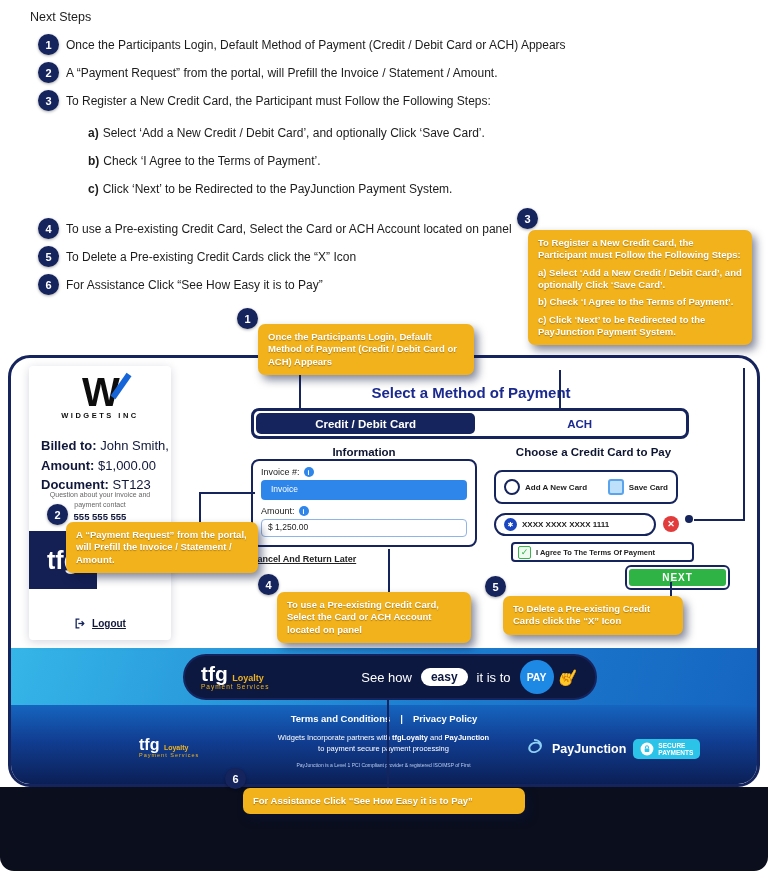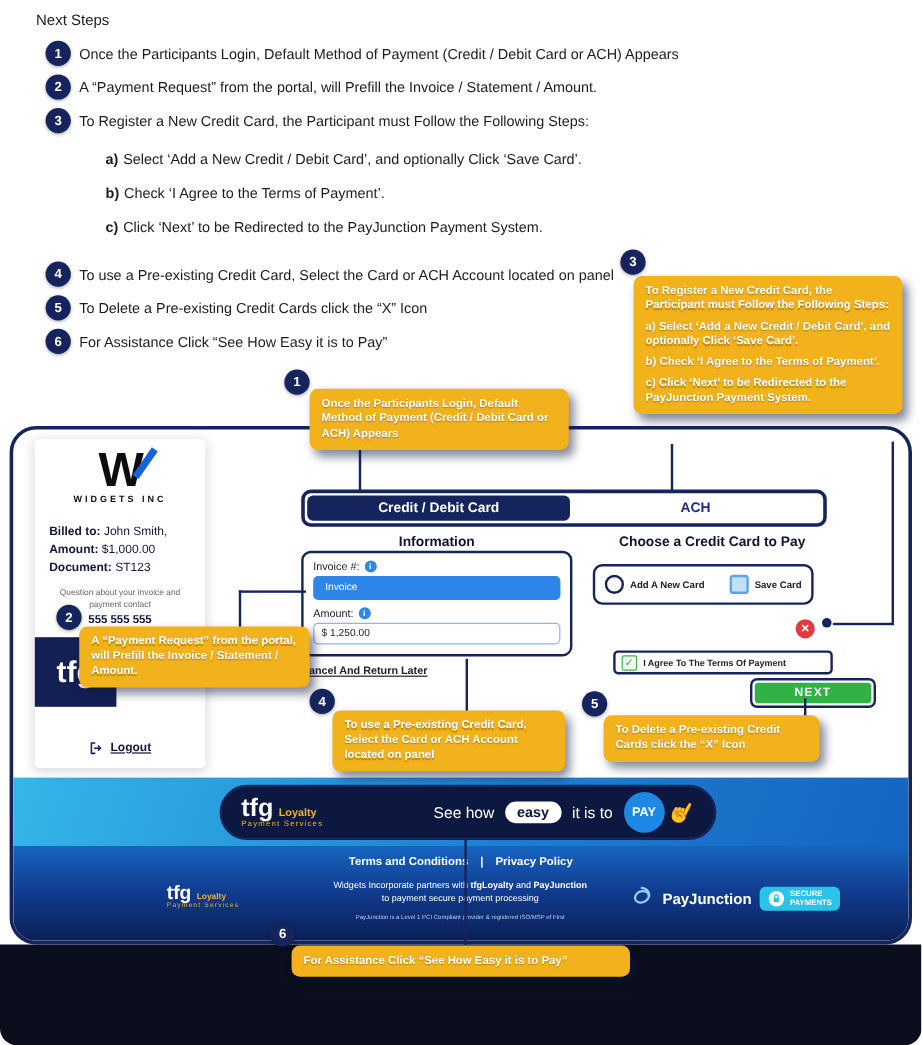--- a/index.html
+++ b/index.html
@@ -89,21 +89,21 @@
 
     <div class="sidebar">
       <div class="abs" style="left:0;top:4px;width:142px;text-align:center;">
         <span style="position:relative;display:inline-block;">
           <span style="font-size:40px;font-weight:800;color:#0d0d0d;letter-spacing:-2px;">W</span>
           <span class="abs" style="right:-6px;top:2px;width:6px;height:28px;background:#1565d8;transform:rotate(35deg);"></span>
         </span>
         <div style="font-size:7.5px;font-weight:bold;letter-spacing:2.5px;color:#0d0d0d;margin-top:-4px;">WIDGETS INC</div>
       </div>
 
-      <div class="abs" style="left:12px;top:70px;font-size:10px;line-height:1.5;color:#10173a;">
+      <div class="abs" style="left:12px;top:70px;font-size:13px;line-height:1.5;color:#10173a;">
         <div><b>Billed to:</b> <span>John Smith,</span></div>
         <div><b>Amount:</b> <span>$1,000.00</span></div>
         <div><b>Document:</b> <span>ST123</span></div>
       </div>
 
       <div class="abs" style="left:0;top:124px;width:142px;text-align:center;font-size:7px;color:#666;line-height:1.4;">
         <div>Question about your invoice and</div>
         <div>payment contact</div>
       </div>
       <div class="abs" style="left:0;top:145px;width:142px;text-align:center;font-size:9.5px;font-weight:bold;color:#10173a;">555 555 555</div>
@@ -117,20 +117,21 @@
           <svg width="13" height="13" viewBox="0 0 24 24" fill="none" stroke="#16245d" stroke-width="2.4">
               <path d="M10 4H4v16h6"></path>
               <path d="M14 8l4 4-4 4"></path>
               <path d="M8 12h10"></path>
             </svg>
         </span>
         <span style="font-size:10px;font-weight:bold;color:#10173a;text-decoration:underline;">Logout</span>
       </div>
     </div>
 
+    <div class="abs" style="left:240px;top:26px;width:440px;text-align:center;font-size:15px;font-weight:bold;color:#1b2a8f;">Select a Method of Payment</div>
 
     <div class="tabbar">
       <div class="tab" style="background:#16245d;color:#fff;flex:1.05;">Credit / Debit Card</div>
       <div class="tab" style="color:#1b2a8f;">ACH</div>
     </div>
 
     <div class="abs" style="left:240px;top:88px;width:226px;text-align:center;font-size:11.5px;font-weight:bold;color:#0e1530;">Information</div>
 
     <div class="fieldbox">
       <div class="flabel">
@@ -149,20 +150,24 @@
 
     <div class="abs" style="left:480px;top:88px;width:205px;text-align:center;font-size:11.5px;font-weight:bold;color:#0e1530;">Choose a Credit Card to Pay</div>
 
     <div class="rowbox" style="left:483px;top:112px;width:184px;height:34px;border-radius:8px;padding:0 8px;gap:5px;">
       <span style="width:12px;height:12px;border:2px solid #16245d;border-radius:50%;background:#fff;flex:none;"></span>
       <span style="font-size:8px;font-weight:bold;color:#222;margin-right:auto;">Add A New Card</span>
       <span style="width:12px;height:12px;background:#bfe0fb;border:2px solid #5aa4ee;border-radius:3px;flex:none;"></span>
       <span style="font-size:8px;font-weight:bold;color:#222;">Save Card</span>
     </div>
 
+    <div class="rowbox" style="left:483px;top:155px;width:162px;height:23px;border-radius:12px;padding:0 8px;gap:5px;">
+      <span style="width:13px;height:13px;border-radius:50%;background:#1b46c2;color:#fff;font-size:7px;display:flex;align-items:center;justify-content:center;flex:none;">✱</span>
+      <span style="font-size:8px;font-weight:bold;color:#222;">XXXX XXXX XXXX 1111</span>
+    </div>
     <div class="abs" style="left:652px;top:158px;width:16px;height:16px;border-radius:50%;background:#e23b3b;color:#fff;font-size:9px;font-weight:bold;display:flex;align-items:center;justify-content:center;box-shadow:0 0 0 2px #fff;">✕</div>
 
     <div class="rowbox" style="left:500px;top:184px;width:183px;height:20px;border-width:2px;border-radius:4px;padding:0 5px;gap:5px;">
       <span style="width:11px;height:11px;background:#eef9f0;border:1.5px solid #39b54a;border-radius:2px;color:#2fb344;font-size:9px;line-height:10px;text-align:center;flex:none;">✓</span>
       <span style="font-size:7.5px;font-weight:bold;color:#222;">I Agree To The Terms Of Payment</span>
     </div>
 
     <div class="abs" style="left:578px;top:207px;width:105px;height:25px;box-sizing:border-box;border:2.5px solid #16245d;border-radius:6px;padding:2px;background:#fff;margin-left:36px;">
       <div style="height:100%;background:#2fb344;border-radius:3px;color:#fff;font-size:10px;font-weight:bold;letter-spacing:1px;display:flex;align-items:center;justify-content:center;">NEXT</div>
     </div>

